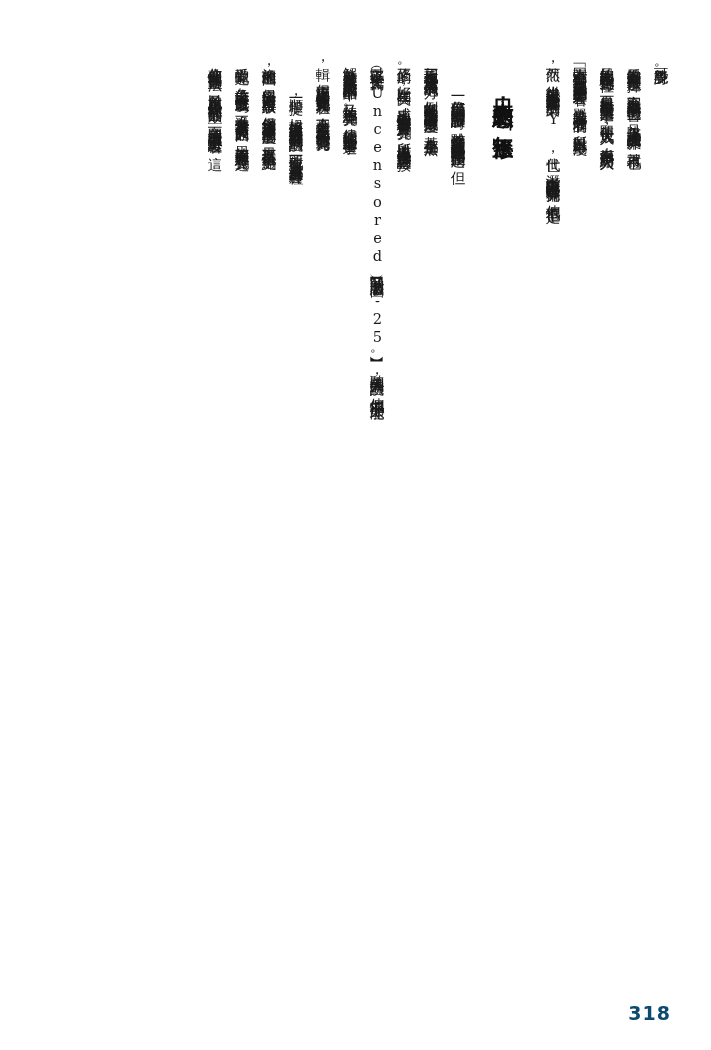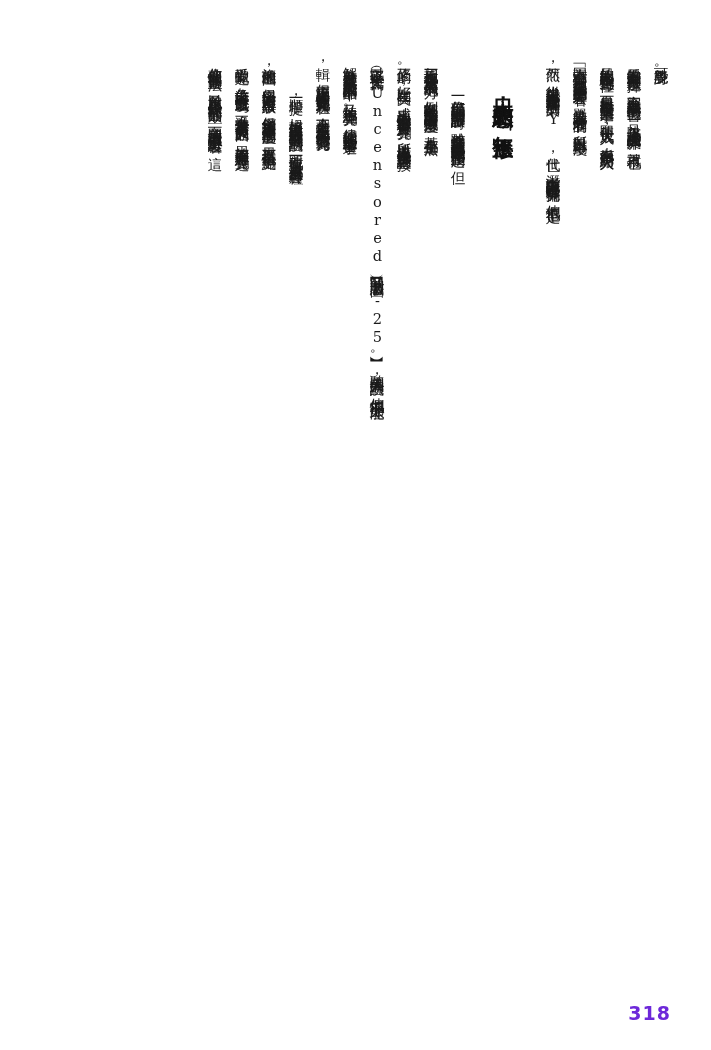--- a/index.html
+++ b/index.html
@@ -67,21 +67,21 @@
   .sp-16 { width: 16px; }
   .sp-22 { width: 22px; }
 
   .page-number {
     position: absolute;
     right: 40px;
     bottom: 26px;
     font-family: "DejaVu Sans", "Liberation Sans", sans-serif;
     font-weight: bold;
     font-size: 19px;
-    color: #6d28d9;
+    color: #0c4a6e;
     letter-spacing: 1px;
   }
 </style>
 </head>
 <body>
 
 <div class="page">
 
   <div class="body-text">
 

